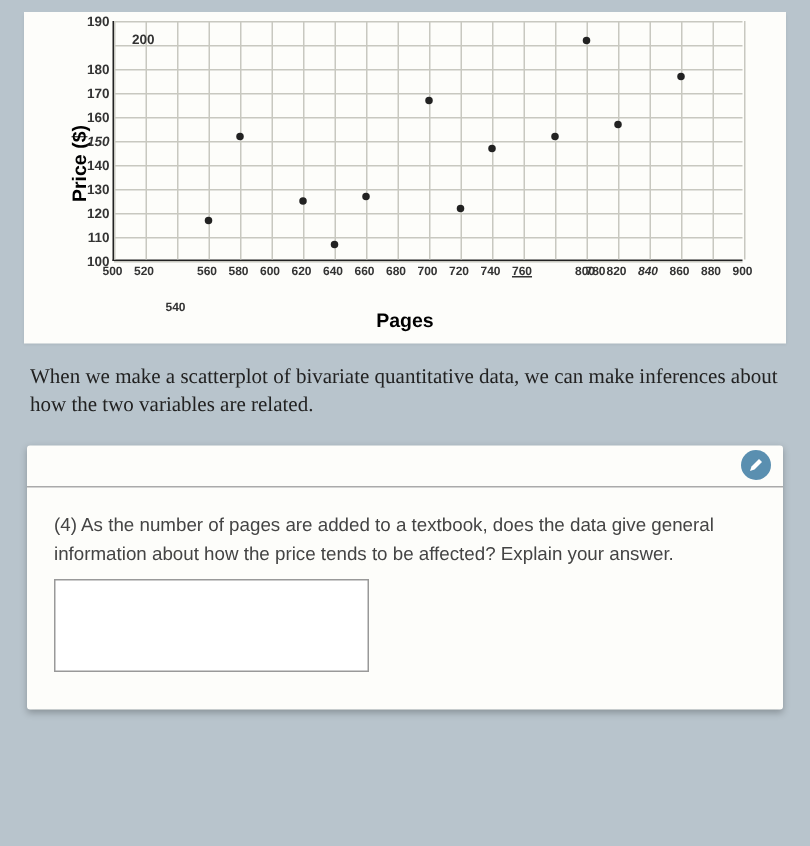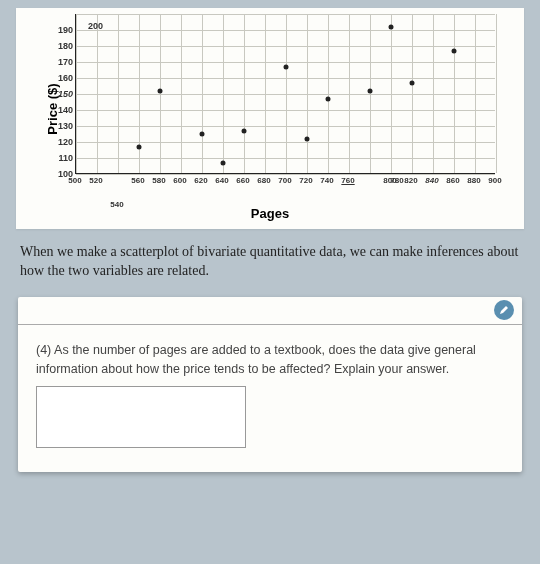--- a/index.html
+++ b/index.html
@@ -192,21 +192,21 @@
     <div id="xticks"></div>
   <div class="ytick" style="top: 160px;">100</div>
       <div class="ytick" style="top: 144px;">110</div>
       <div class="ytick" style="top: 128px;">120</div>
       <div class="ytick" style="top: 112px;">130</div>
       <div class="ytick" style="top: 96px;">140</div>
       <div class="ytick" style="top: 80px; font-style: italic;">150</div>
       <div class="ytick" style="top: 64px;">160</div>
       <div class="ytick" style="top: 48px;">170</div>
       <div class="ytick" style="top: 32px;">180</div>
-      <div class="ytick" style="top: 16px;">190</div>
+      <div class="ytick" style="top: 0;">190</div>
       <div class="ytick" style="top: 12px; margin-left: 30px;">200</div>
       <div class="xtick" style="left: 40px;">500</div>
       <div class="xtick" style="left: 61px;">520</div>
       <div class="xtick" style="left: 82px; margin-top: 24px;">540</div>
       <div class="xtick" style="left: 103px;">560</div>
       <div class="xtick" style="left: 124px;">580</div>
       <div class="xtick" style="left: 145px;">600</div>
       <div class="xtick" style="left: 166px;">620</div>
       <div class="xtick" style="left: 187px;">640</div>
       <div class="xtick" style="left: 208px;">660</div>

